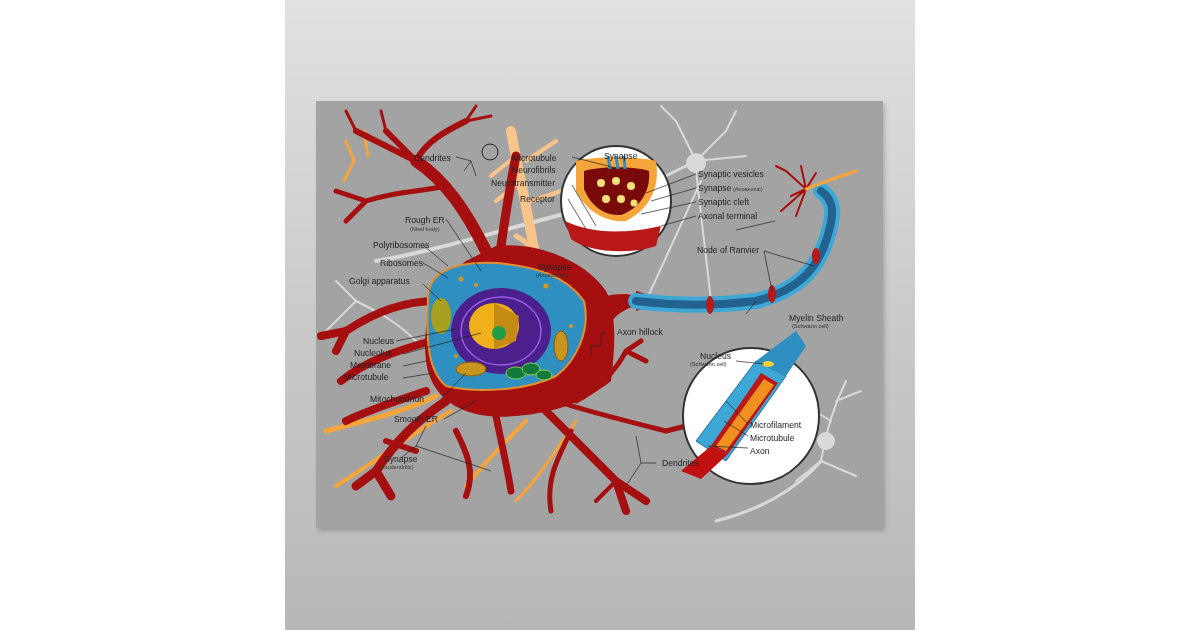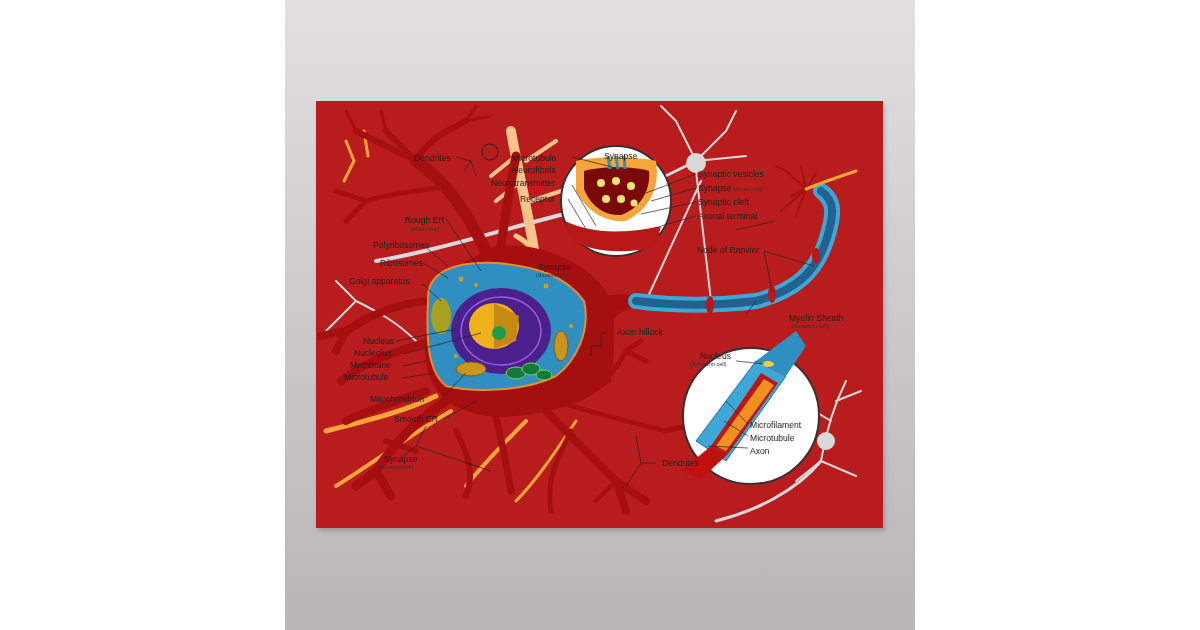--- a/index.html
+++ b/index.html
@@ -1,18 +1,18 @@
 <!DOCTYPE html>
 <html><head>
 <meta charset="utf-8">
 <style>
   html,body{margin:0;padding:0;}
   body{width:1200px;height:630px;background:#ffffff;position:relative;overflow:hidden;font-family:"Liberation Sans",sans-serif;}
   .backdrop{position:absolute;left:285px;top:0;width:630px;height:630px;background:linear-gradient(180deg,#e2e0e0 0%,#c9c7c7 55%,#b8b6b6 100%);}
-  .poster{position:absolute;left:316px;top:101px;width:567px;height:427px;background:#b91c1c;box-shadow:2px 3px 4px rgba(0,0,0,0.18);overflow:hidden;}
+  .poster{position:absolute;left:316px;top:101px;width:567px;height:427px;background:#a3a3a3;box-shadow:2px 3px 4px rgba(0,0,0,0.18);overflow:hidden;}
   svg{position:absolute;left:0;top:0;}
   .lbl{font-family:"Liberation Sans",sans-serif;font-size:8.6px;fill:#222;}
   .sub{font-family:"Liberation Sans",sans-serif;font-size:5.6px;fill:#333;}
   .lead{stroke:#222;stroke-width:0.7;fill:none;}
 </style>
 </head>
 <body>
 
 <div class="backdrop"></div>
 

